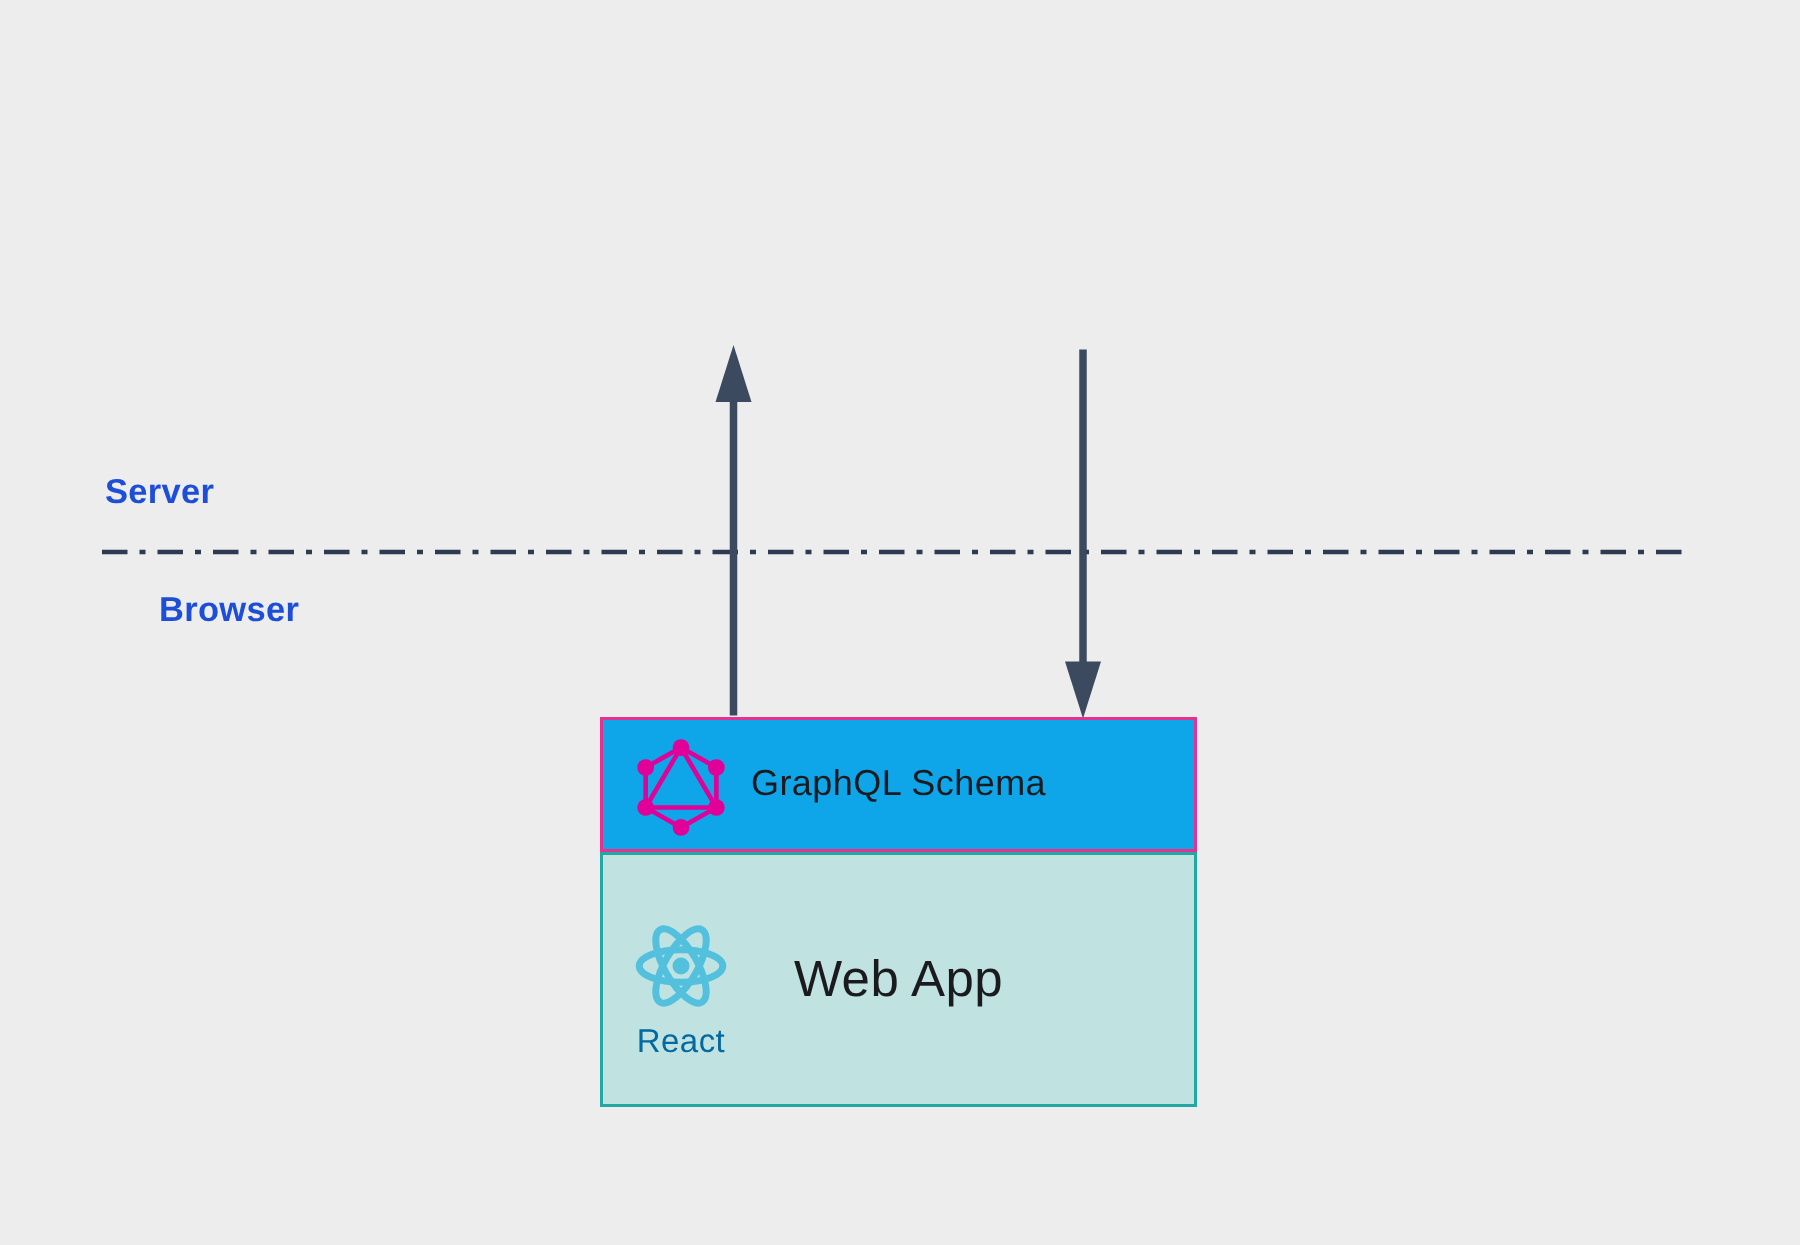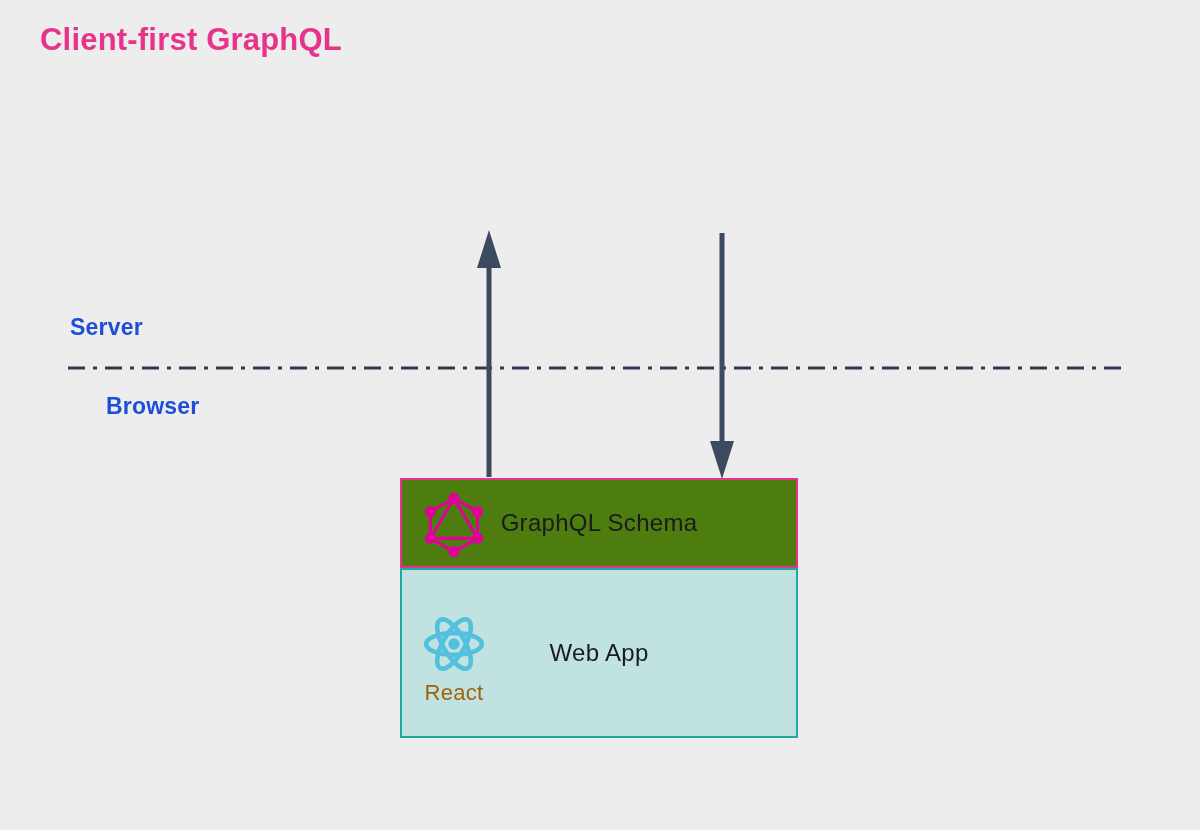--- a/index.html
+++ b/index.html
@@ -51,32 +51,32 @@
     height: 96px;
     background: #F3E3B2;
     border: 2px solid #F2B32A;
   }
   .gateway-box .box-label { font-size: 23px; }
   .schema-box {
     left: 400px;
     top: 478px;
     width: 398px;
     height: 90px;
-    background: #4d7c0f;
+    background: #0ea5e9;
     border: 2px solid #E8308E;
   }
   .webapp-box {
     left: 400px;
     top: 568px;
     width: 398px;
     height: 170px;
     background: #C0E3E1;
     border: 2px solid #21A8A2;
   }
-  .webapp-box .box-label { font-size: 24px; }
+  .webapp-box .box-label { font-size: 34px; }
   .zone-label {
     position: absolute;
     left: 70px;
     font-size: 23px;
     font-weight: 700;
     color: #1d4ed8;
     letter-spacing: 0.2px;
   }
   .server-label { top: 314px; }
   .browser-label { top: 393px; margin-left: 36px; }
@@ -91,30 +91,29 @@
     position: absolute;
     left: 16px;
     top: 44px;
     width: 72px;
     text-align: center;
   }
   .react-caption {
     display: block;
     margin-top: 2px;
     font-size: 22px;
-    color: #a16207;
+    color: #0369a1;
     letter-spacing: 0.3px;
   }
 </style>
 </head>
 <body>
 
 <div class="canvas">
 
-  <h1 class="page-title">Client-first GraphQL</h1>
 
   <svg class="overlay" width="1200" height="830" viewBox="0 0 1200 830" aria-hidden="true">
 
     <line x1="68" y1="368" x2="1123" y2="368" stroke="#2E3A52" stroke-width="3" stroke-dasharray="17 8 4 8"></line>
 
     <g>
       <line x1="489" y1="477" x2="489" y2="264" stroke="#3C4A60" stroke-width="5"></line>
       <polygon points="489,230 477,268 501,268" fill="#3C4A60"></polygon>
     </g>
 

